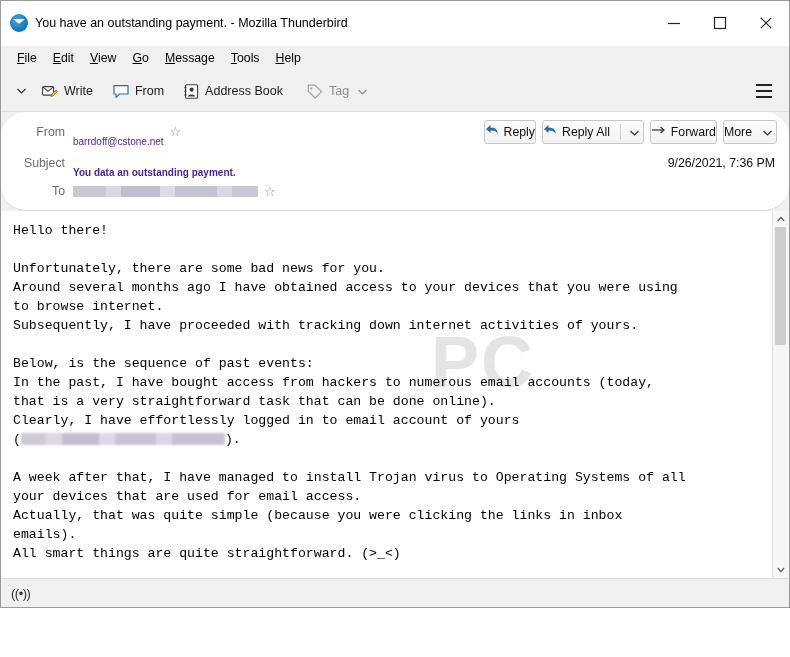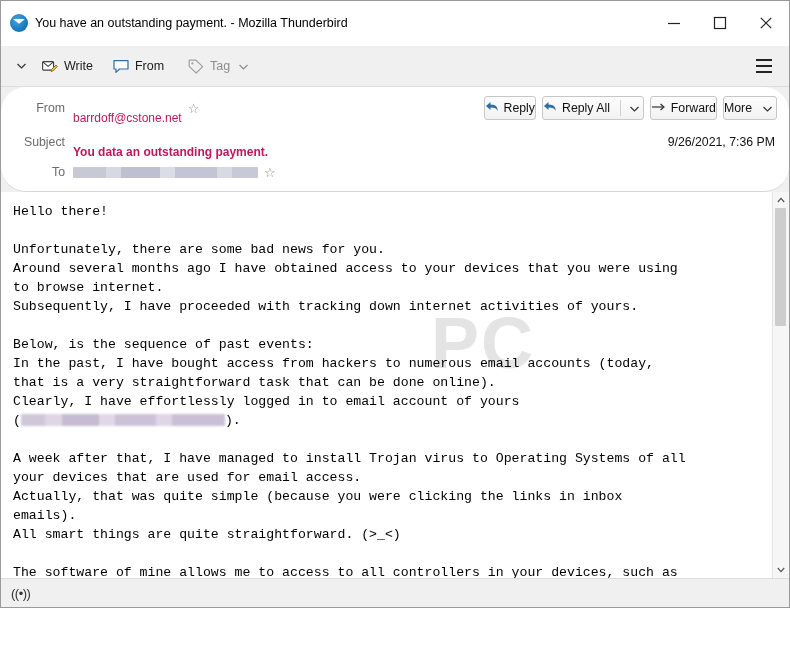--- a/index.html
+++ b/index.html
@@ -146,22 +146,22 @@
   }
   .hlabel {
     color: #6b6b6b;
     font-size: 12.3px;
     width: 52px;
     text-align: right;
     padding-right: 8px;
     flex: none;
   }
   .hvalue {
-    font-size: 12px;
-    color: #be185d;
+    font-size: 10px;
+    color: #4c1d95;
     margin-top: 20px;
   }
   .hvalue.bold { font-weight: bold; }
   .star {
     margin-left: 6px;
     color: #8a8a8a;
     font-size: 13px;
     line-height: 1;
   }
   .redacted {
@@ -317,20 +317,29 @@
       </div>
       <div class="tb-btn">
         <svg width="14" height="14" viewBox="0 0 14 14">
             <line x1="1.8" y1="1.8" x2="12.2" y2="12.2" stroke="#222" stroke-width="1.2"></line>
             <line x1="12.2" y1="1.8" x2="1.8" y2="12.2" stroke="#222" stroke-width="1.2"></line>
           </svg>
       </div>
     </div>
   </div>
 
+  <div class="menubar">
+    <div class="menu-item"><u>F</u>ile</div>
+    <div class="menu-item"><u>E</u>dit</div>
+    <div class="menu-item"><u>V</u>iew</div>
+    <div class="menu-item"><u>G</u>o</div>
+    <div class="menu-item"><u>M</u>essage</div>
+    <div class="menu-item"><u>T</u>ools</div>
+    <div class="menu-item"><u>H</u>elp</div>
+  </div>
 
   <div class="toolbar">
     <div class="caret-btn">
       <svg width="9" height="6" viewBox="0 0 9 6">
           <path d="M0.5 1 L4.5 5 L8.5 1" fill="none" stroke="#333" stroke-width="1.2"></path>
         </svg>
     </div>
     <div class="tool" style="margin-left:6px;">
       <span class="ico">
         <svg width="16" height="16" viewBox="0 0 16 16">
@@ -341,20 +350,33 @@
       </span>
       <span>Write</span>
     </div>
     <div class="tool" style="margin-left:8px;">
       <span class="ico">
         <svg width="16" height="15" viewBox="0 0 16 15">
           <path d="M1 1.6 H15 V10 H6.5 L3 13.4 V10 H1 Z" fill="#fff" stroke="#2f6ea5" stroke-width="1.2" stroke-linejoin="round"></path>
         </svg>
       </span>
       <span>From</span>
+    </div>
+    <div class="tool" style="margin-left:8px;">
+      <span class="ico">
+        <svg width="15" height="15" viewBox="0 0 15 15">
+          <rect x="1.6" y="0.8" width="12" height="13.4" rx="1" fill="#fff" stroke="#3c3c3c" stroke-width="1.1"></rect>
+          <circle cx="7.6" cy="5.6" r="2.1" fill="#3c3c3c"></circle>
+          <path d="M3.8 12.4 c0.6 -2.6 6.8 -2.6 7.4 0" fill="#3c3c3c"></path>
+          <rect x="0.4" y="3" width="2" height="1.4" fill="#3c3c3c"></rect>
+          <rect x="0.4" y="6.6" width="2" height="1.4" fill="#3c3c3c"></rect>
+          <rect x="0.4" y="10.2" width="2" height="1.4" fill="#3c3c3c"></rect>
+        </svg>
+      </span>
+      <span>Address Book</span>
     </div>
     <div class="tool" style="margin-left:12px; color:#8c8c8c;">
       <span class="ico">
         <svg width="16" height="15" viewBox="0 0 16 15">
           <path d="M1.2 1.2 H8 L14.6 7.6 L8.2 14 L1.2 7.4 Z" fill="none" stroke="#a2a2a2" stroke-width="1.2" stroke-linejoin="round"></path>
           <circle cx="4.4" cy="4.4" r="1.1" fill="#a2a2a2"></circle>
         </svg>
       </span>
       <span>Tag</span>
       <span class="dn" style="margin-left:3px;">

